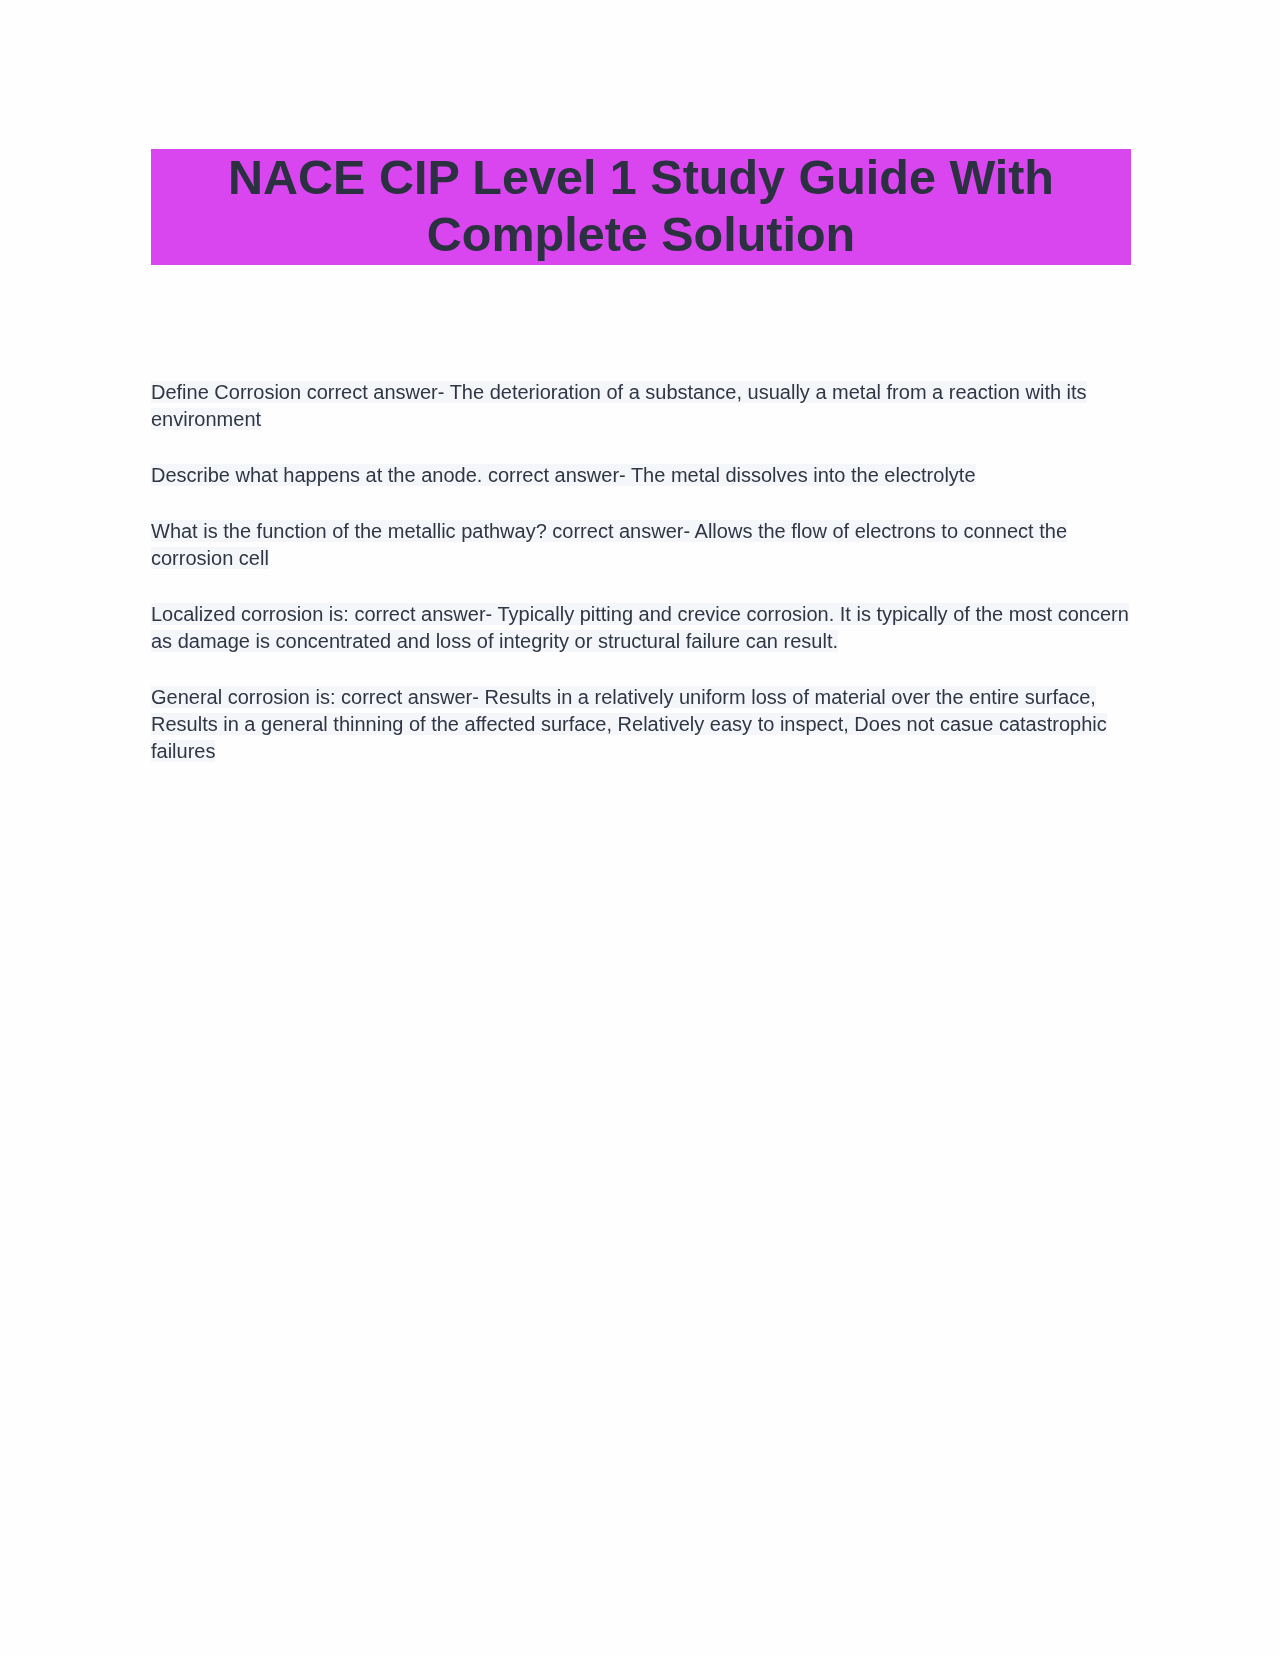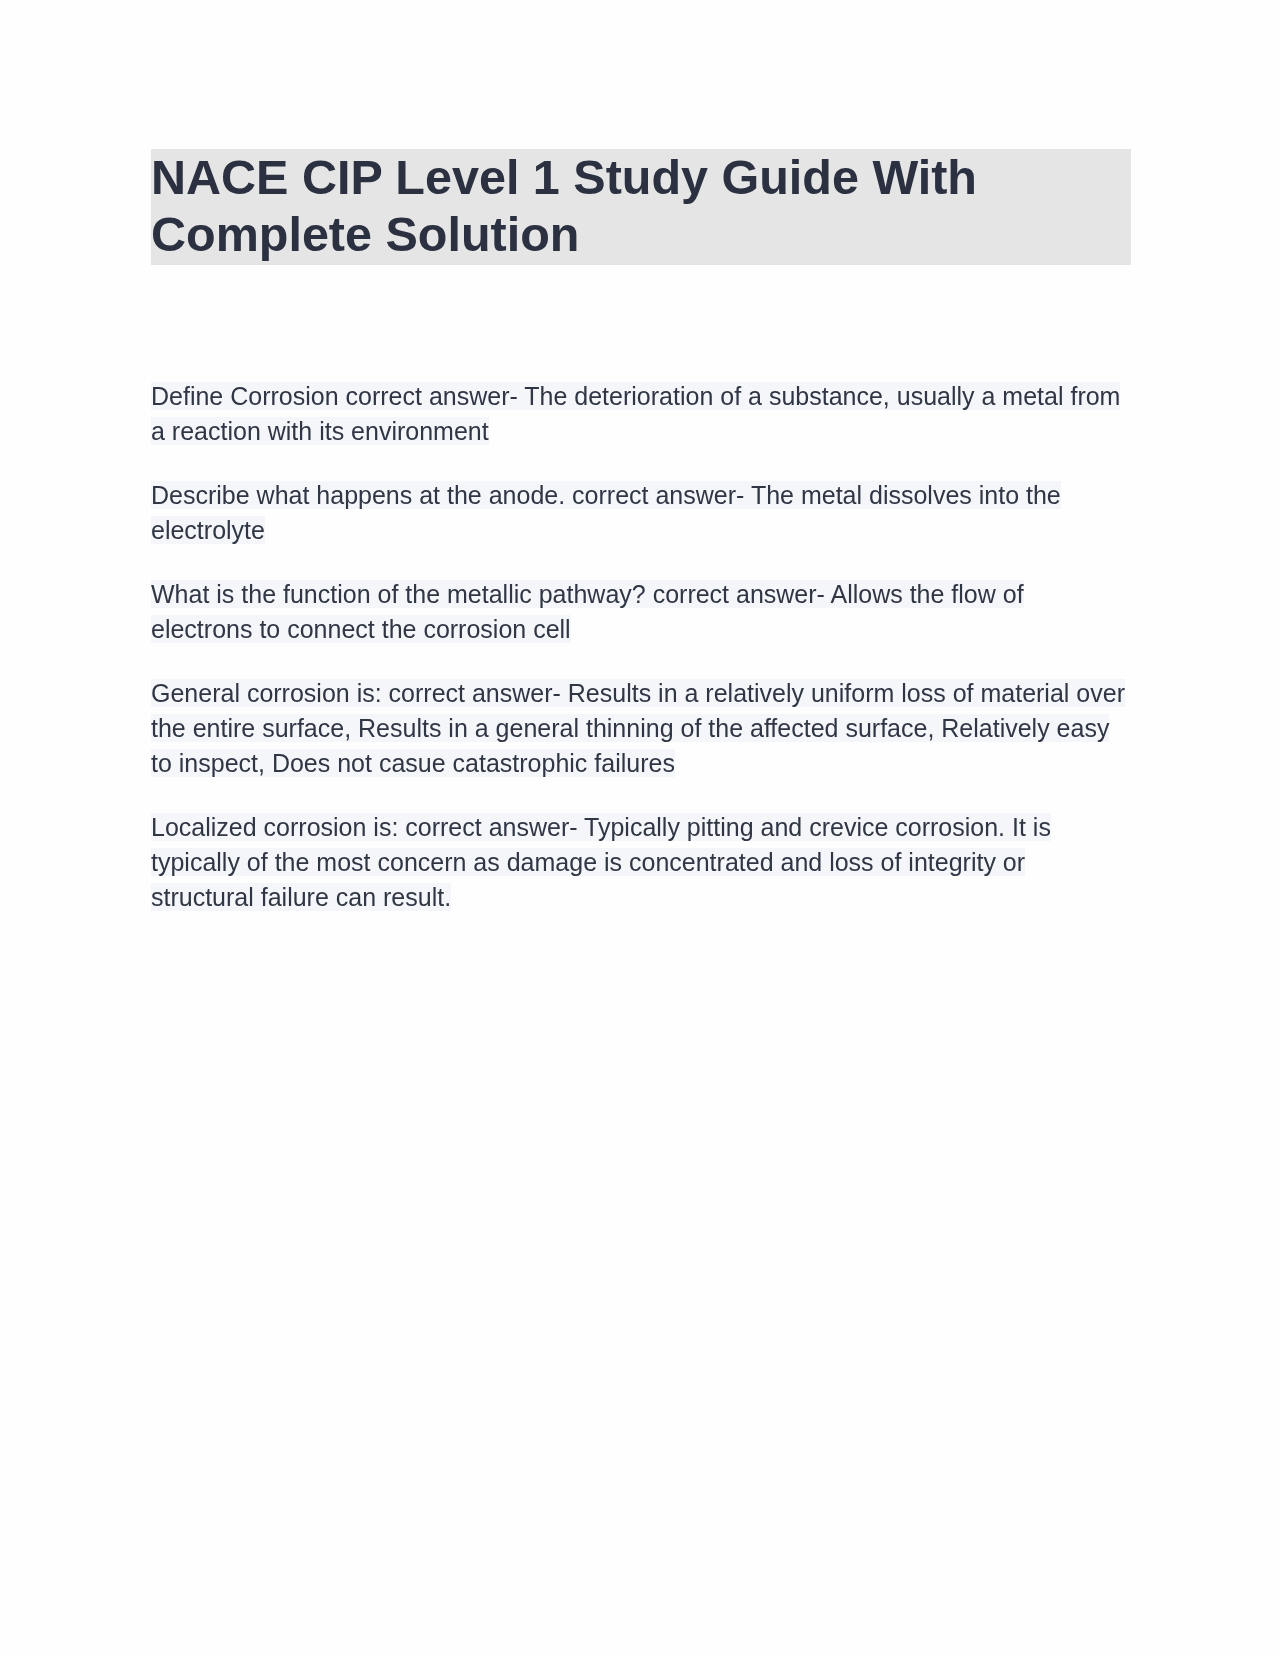--- a/index.html
+++ b/index.html
@@ -18,44 +18,45 @@
       top: 149px;
       width: 980px;
     }
     .title {
       margin: 0;
       font-family: "Liberation Sans", sans-serif;
       font-weight: bold;
       font-size: 48.5px;
       line-height: 57px;
       color: #2b3140;
-      background: #e5e5e5;
+      background: #d946ef;
       padding: 0 0 2px 0;
+      text-align: center;
     }
     .qa-list {
       margin-top: 114px;
     }
     .qa {
       margin: 0 0 29px 0;
-      font-size: 25px;
-      line-height: 35px;
+      font-size: 20px;
+      line-height: 27px;
       color: #303644;
     }
     .qa span {
       background: #f5f6fa;
       box-decoration-break: clone;
       -webkit-box-decoration-break: clone;
     }
   </style>
 </head>
 <body>
 
 <div class="page">
   <h1 class="title">NACE CIP Level 1 Study Guide With Complete Solution</h1>
 
   <div class="qa-list">
     <p class="qa"><span>Define Corrosion correct answer- The deterioration of a substance, usually a metal from a reaction with its environment</span></p>
     <p class="qa"><span>Describe what happens at the anode. correct answer- The metal dissolves into the electrolyte</span></p>
     <p class="qa"><span>What is the function of the metallic pathway? correct answer- Allows the flow of electrons to connect the corrosion cell</span></p>
+    <p class="qa"><span>Localized corrosion is: correct answer- Typically pitting and crevice corrosion. It is typically of the most concern as damage is concentrated and loss of integrity or structural failure can result.</span></p>
     <p class="qa"><span>General corrosion is: correct answer- Results in a relatively uniform loss of material over the entire surface, Results in a general thinning of the affected surface, Relatively easy to inspect, Does not casue catastrophic failures</span></p>
-    <p class="qa"><span>Localized corrosion is: correct answer- Typically pitting and crevice corrosion. It is typically of the most concern as damage is concentrated and loss of integrity or structural failure can result.</span></p>
   </div>
 </div>
 
 </body></html>

